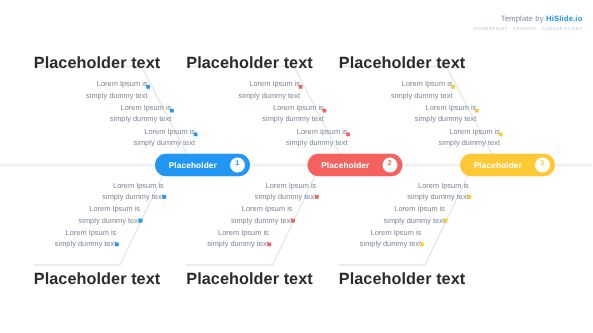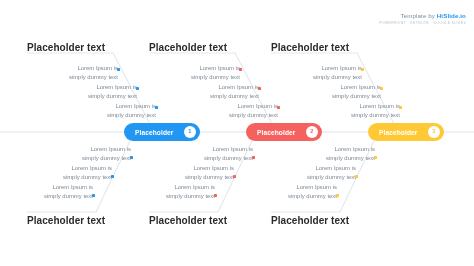--- a/index.html
+++ b/index.html
@@ -53,21 +53,21 @@
   #skeleton {
     position: absolute;
     left: 0; top: 0;
     width: 474px; height: 266px;
     pointer-events: none;
   }
 
   
   .heading {
     position: absolute;
-    font-size: 10px;
+    font-size: 13px;
     font-weight: bold;
     color: #2b2b2b;
     white-space: nowrap;
     letter-spacing: .05px;
   }
 
   
   .item {
     position: absolute;
     font-size: 5.9px;

